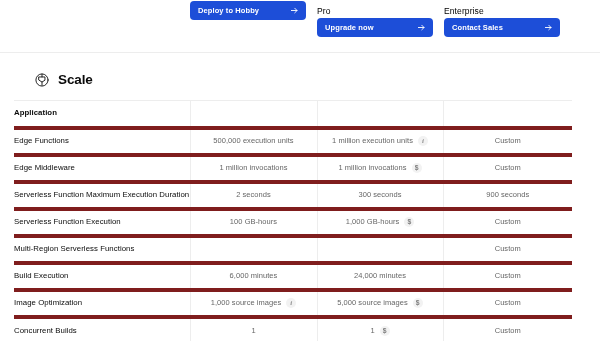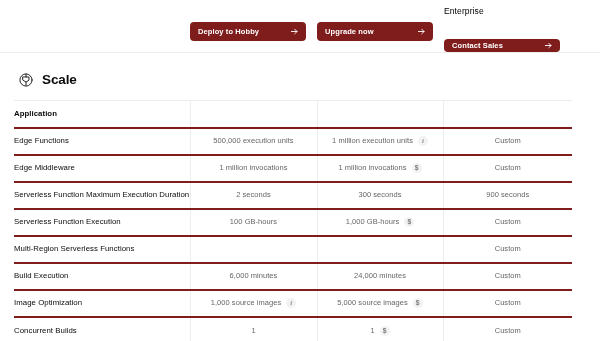--- a/index.html
+++ b/index.html
@@ -45,24 +45,24 @@
   .plan-name {
     font-size: 8.5px;
     font-weight: 500;
     color: #000000;
     letter-spacing: 0.1px;
     margin: 6px 0 0 0;
     line-height: 11px;
     height: 11px;
   }
   .plan-cta {
-    margin-top: 22px;
+    margin-top: 1px;
     width: 116px;
     height: 19px;
-    background: #7f1d1d;
+    background: #1d4ed8;
     color: #ffffff;
     border: none;
     border-radius: 4px;
     display: flex;
     align-items: center;
     justify-content: space-between;
     padding: 0 7px 0 8px;
     box-sizing: border-box;
     cursor: pointer;
     font-family: "Liberation Sans", sans-serif;
@@ -88,21 +88,21 @@
     left: 0;
     top: 52px;
     width: 600px;
     height: 1px;
     background: #ededed;
   }
 
   
   .section-head {
     position: absolute;
-    left: 18px;
+    left: 34px;
     top: 72px;
     display: flex;
     align-items: center;
     gap: 8px;
   }
   .section-icon {
     width: 16px;
     height: 16px;
     display: block;
     flex: 0 0 16px;
@@ -129,21 +129,21 @@
     table-layout: fixed;
   }
   table.scale-table col.c-feature { width: 176px; }
   table.scale-table col.c-hobby   { width: 127px; }
   table.scale-table col.c-pro     { width: 126px; }
   table.scale-table col.c-ent     { width: 129px; }
 
   .scale-table tr { height: 18px; }
 
   .scale-table td {
-    border-top: 2px solid #7f1d1d;
+    border-top: 4px solid #7f1d1d;
     padding: 0;
     vertical-align: middle;
     height: 27px;
     box-sizing: border-box;
   }
   .scale-table tr.group-row td {
     border-top: 1px solid #ededed;
   }
   .scale-table tr:first-child td { border-top: 1px solid #ededed; }
 
@@ -226,20 +226,21 @@
         <span class="plan-cta-arrow">
           <svg viewBox="0 0 16 16" width="9" height="9" fill="none" stroke="#ffffff" stroke-width="1.6" stroke-linecap="round" stroke-linejoin="round">
             <line x1="2.5" y1="8" x2="12.5" y2="8"></line>
             <polyline points="8.5,4 12.5,8 8.5,12"></polyline>
           </svg>
         </span>
       </button>
     </div>
 
     <div class="plan-col">
+      <div class="plan-name">Pro</div>
       <button class="plan-cta">
         <span class="plan-cta-label">Upgrade now</span>
         <span class="plan-cta-arrow">
           <svg viewBox="0 0 16 16" width="9" height="9" fill="none" stroke="#ffffff" stroke-width="1.6" stroke-linecap="round" stroke-linejoin="round">
             <line x1="2.5" y1="8" x2="12.5" y2="8"></line>
             <polyline points="8.5,4 12.5,8 8.5,12"></polyline>
           </svg>
         </span>
       </button>
     </div>

